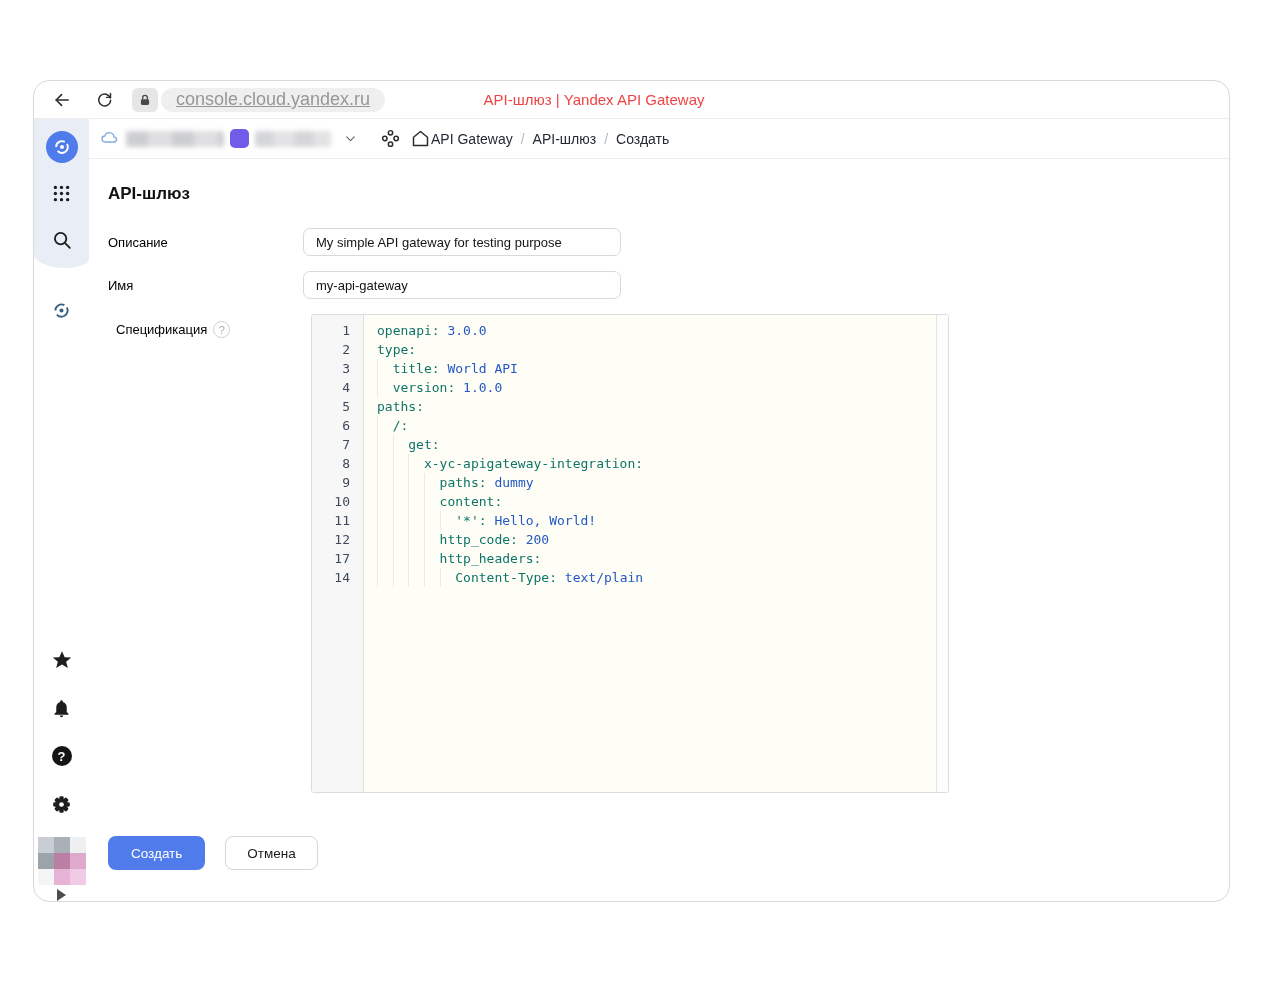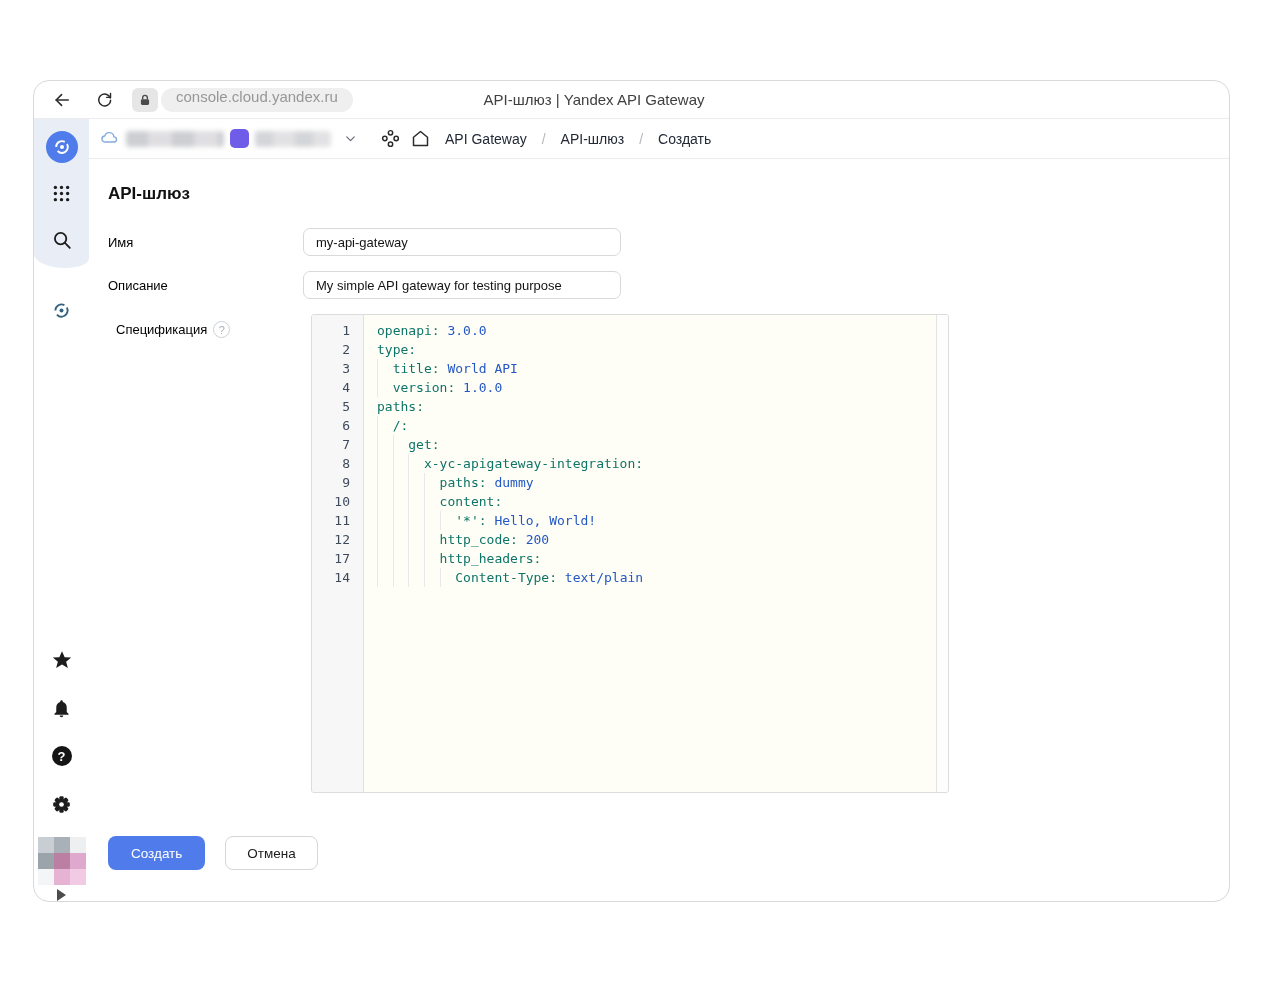--- a/index.html
+++ b/index.html
@@ -9,23 +9,23 @@
     background:#fff; border:1px solid #d9d9d9; border-radius:16px; }
 
   
   .toolbar { position:relative; height:38px; border-bottom:1px solid #ececec;
     display:flex; align-items:center; padding:0 14px; }
   .tb-btn { width:28px; height:28px; display:flex; align-items:center; justify-content:center;
     border:none; background:transparent; cursor:pointer; }
   .lock-chip { margin-left:14px; width:26px; height:24px; border-radius:6px; background:#e6e6e6;
     display:flex; align-items:center; justify-content:center; }
   .url-pill { margin-left:3px; height:24px; border-radius:13px; background:#efefef;
-    color:#979797; font-size:15px; display:flex; align-items:flex-start; padding:0 15px; }
+    color:#979797; font-size:18px; display:flex; align-items:center; padding:0 15px;text-decoration:underline; }
   .tab-title { position:absolute; left:375px; width:370px; text-align:center;
-    font-size:15px; color:#404040; }
+    font-size:15px; color:#ef4444; }
 
   
   .wbody { display:flex; height:782px; }
 
   
   .sidebar { position:relative; width:55px; flex:none; display:flex; flex-direction:column;
     align-items:center; border-radius:0 0 0 16px; }
   .sb-tint { position:absolute; left:0; top:0; width:55px; height:134px;
     background:var(--tint,#e8edf6); border-radius:0 0 0 0; }
   .sb-tint::after { content:''; position:absolute; top:100%; left:0; right:0; height:15px;
@@ -50,21 +50,21 @@
   .main { flex:1; display:flex; flex-direction:column; min-width:0; }
   .crumbbar { height:40px; flex:none; border-bottom:1px solid #ececec;
     display:flex; align-items:center; padding-left:10px; font-size:14px; }
   .cloud-sel { display:flex; align-items:center; gap:6px; cursor:pointer; }
   .blur-block { height:16px; border-radius:3px; filter:blur(2.5px);
     background:repeating-linear-gradient(90deg,#cdced2 0 22px,#dfdfe1 22px 46px); }
   .blur-1 { width:98px; }
   .blur-2 { width:76px; background:repeating-linear-gradient(90deg,#d4d5d8 0 18px,#e2e2e4 18px 40px); }
   .purple-sq { width:19px; height:19px; border-radius:5px; background:var(--purple,#6f5ce8); }
   .crumb-icons { display:flex; align-items:center; gap:9px; margin-left:22px; }
-  .crumb-links { display:flex; align-items:center; gap:15px; margin-left:14px; color:#212a35; }
+  .crumb-links { display:flex; align-items:center; gap:8px; color:#212a35; }
   .crumb-link { cursor:pointer; }
   .crumb-sep { color:#b4b8c0; }
 
   .content { padding:25px 0 0 19px; }
   .page-h1 { font-size:17px; font-weight:bold; color:#111; }
   .form { margin-top:24px; }
   .form-row { display:flex; margin-bottom:15px; }
   .form-label { width:195px; flex:none; display:flex; align-items:center; gap:6px;
     font-size:13px; color:#000; }
   .form-row.spec { align-items:flex-start;margin-left:8px; }
@@ -275,27 +275,27 @@
           <span class="crumb-sep">/</span>
           <span>Создать</span>
         </div>
       </div>
 
       <div class="content">
         <h1 class="page-h1">API-шлюз</h1>
 
         <div class="form">
           <div class="form-row">
+            <div class="form-label">Описание</div>
+            <input class="text-input" type="text" value="My simple API gateway for testing purpose" style="">
+          </div>
+
+          <div class="form-row">
             <div class="form-label">Имя</div>
             <input class="text-input" type="text" value="my-api-gateway" style="">
-          </div>
-
-          <div class="form-row">
-            <div class="form-label">Описание</div>
-            <input class="text-input" type="text" value="My simple API gateway for testing purpose" style="">
           </div>
 
           <div class="form-row spec">
             <div class="form-label">
               <span>Спецификация</span>
               <span class="help-q">?</span>
             </div>
             <div class="editor">
               <div class="gutter-bg"></div>
               <div class="scroll-track"></div>

